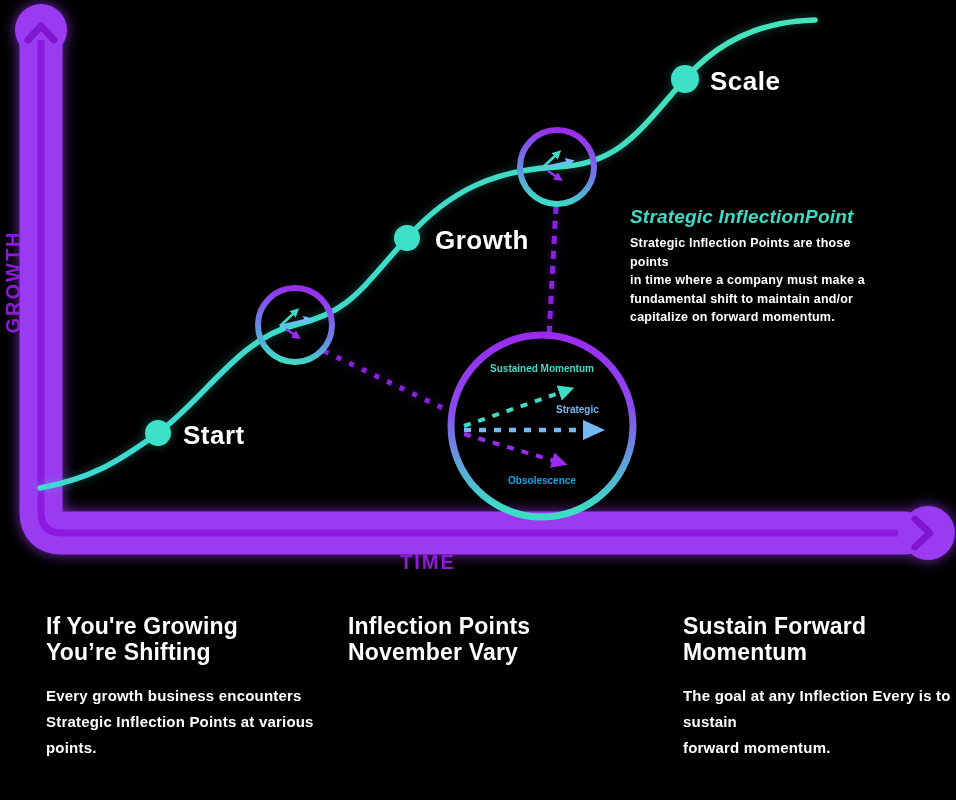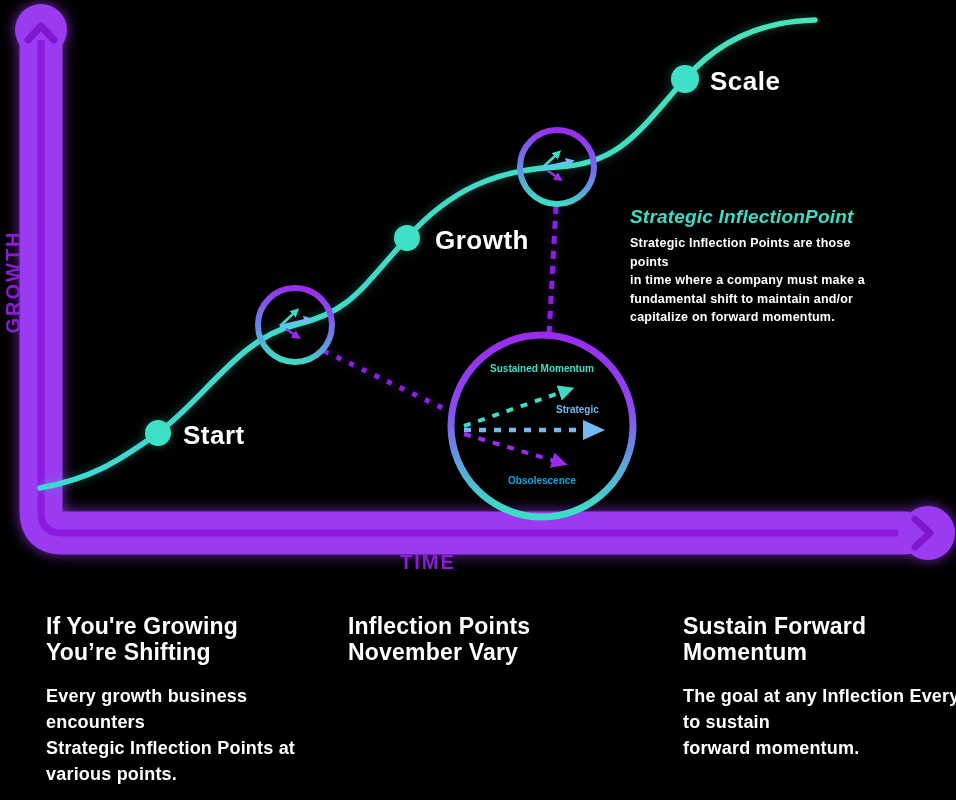--- a/index.html
+++ b/index.html
@@ -33,21 +33,21 @@
     position:absolute; left:630px; top:234px; width:240px; color:#fff;
     font-size:12.5px; font-weight:700; line-height:18.5px; white-space:pre-line;
     letter-spacing:.2px;
   }
   .footnote { position:absolute; top:613px; width:300px; }
   .footnote-title {
     color:#fff; font-size:23px; font-weight:700; line-height:26px;
     white-space:pre-line; letter-spacing:.2px;
   }
   .footnote-body {
-    margin-top:18px; color:#fff; font-size:18px; font-weight:700;
+    margin-top:18px; color:#fff; font-size:15px; font-weight:700;
     line-height:26px; white-space:pre-line; letter-spacing:.2px;
   }
   #footnote-0 { left:38px;margin-left:8px; }
   #footnote-1 { left:348px; }
   #footnote-2 { left:655px;margin-left:28px; }
   #diagram { position:absolute; left:0; top:0; }
   .axis-glow { filter:drop-shadow(0 0 7px rgba(154,59,242,.75)); }
   .curve-glow { filter:drop-shadow(0 0 5px rgba(62,220,198,.35)); }
   .purple-glow { filter:drop-shadow(0 0 4px rgba(139,33,224,.5)); }
 </style>

